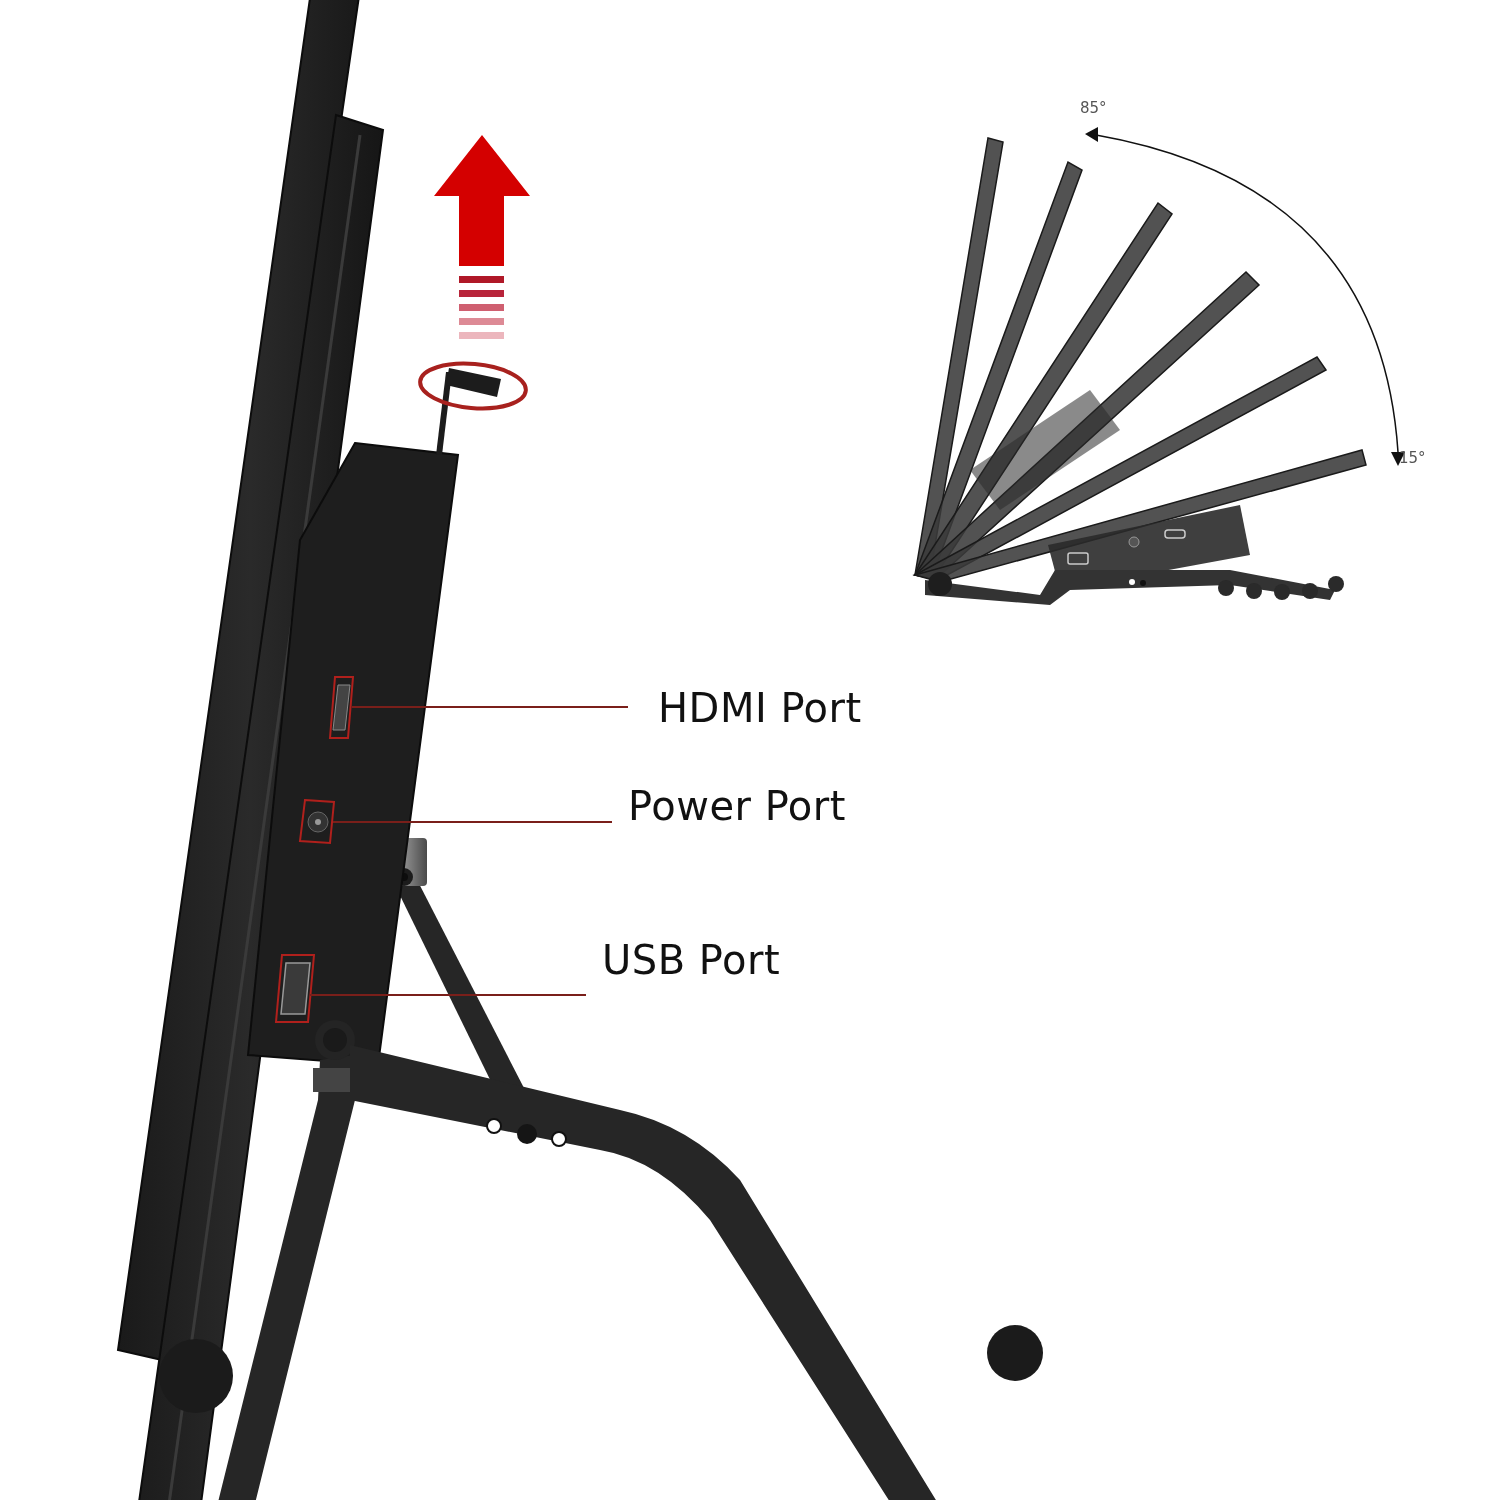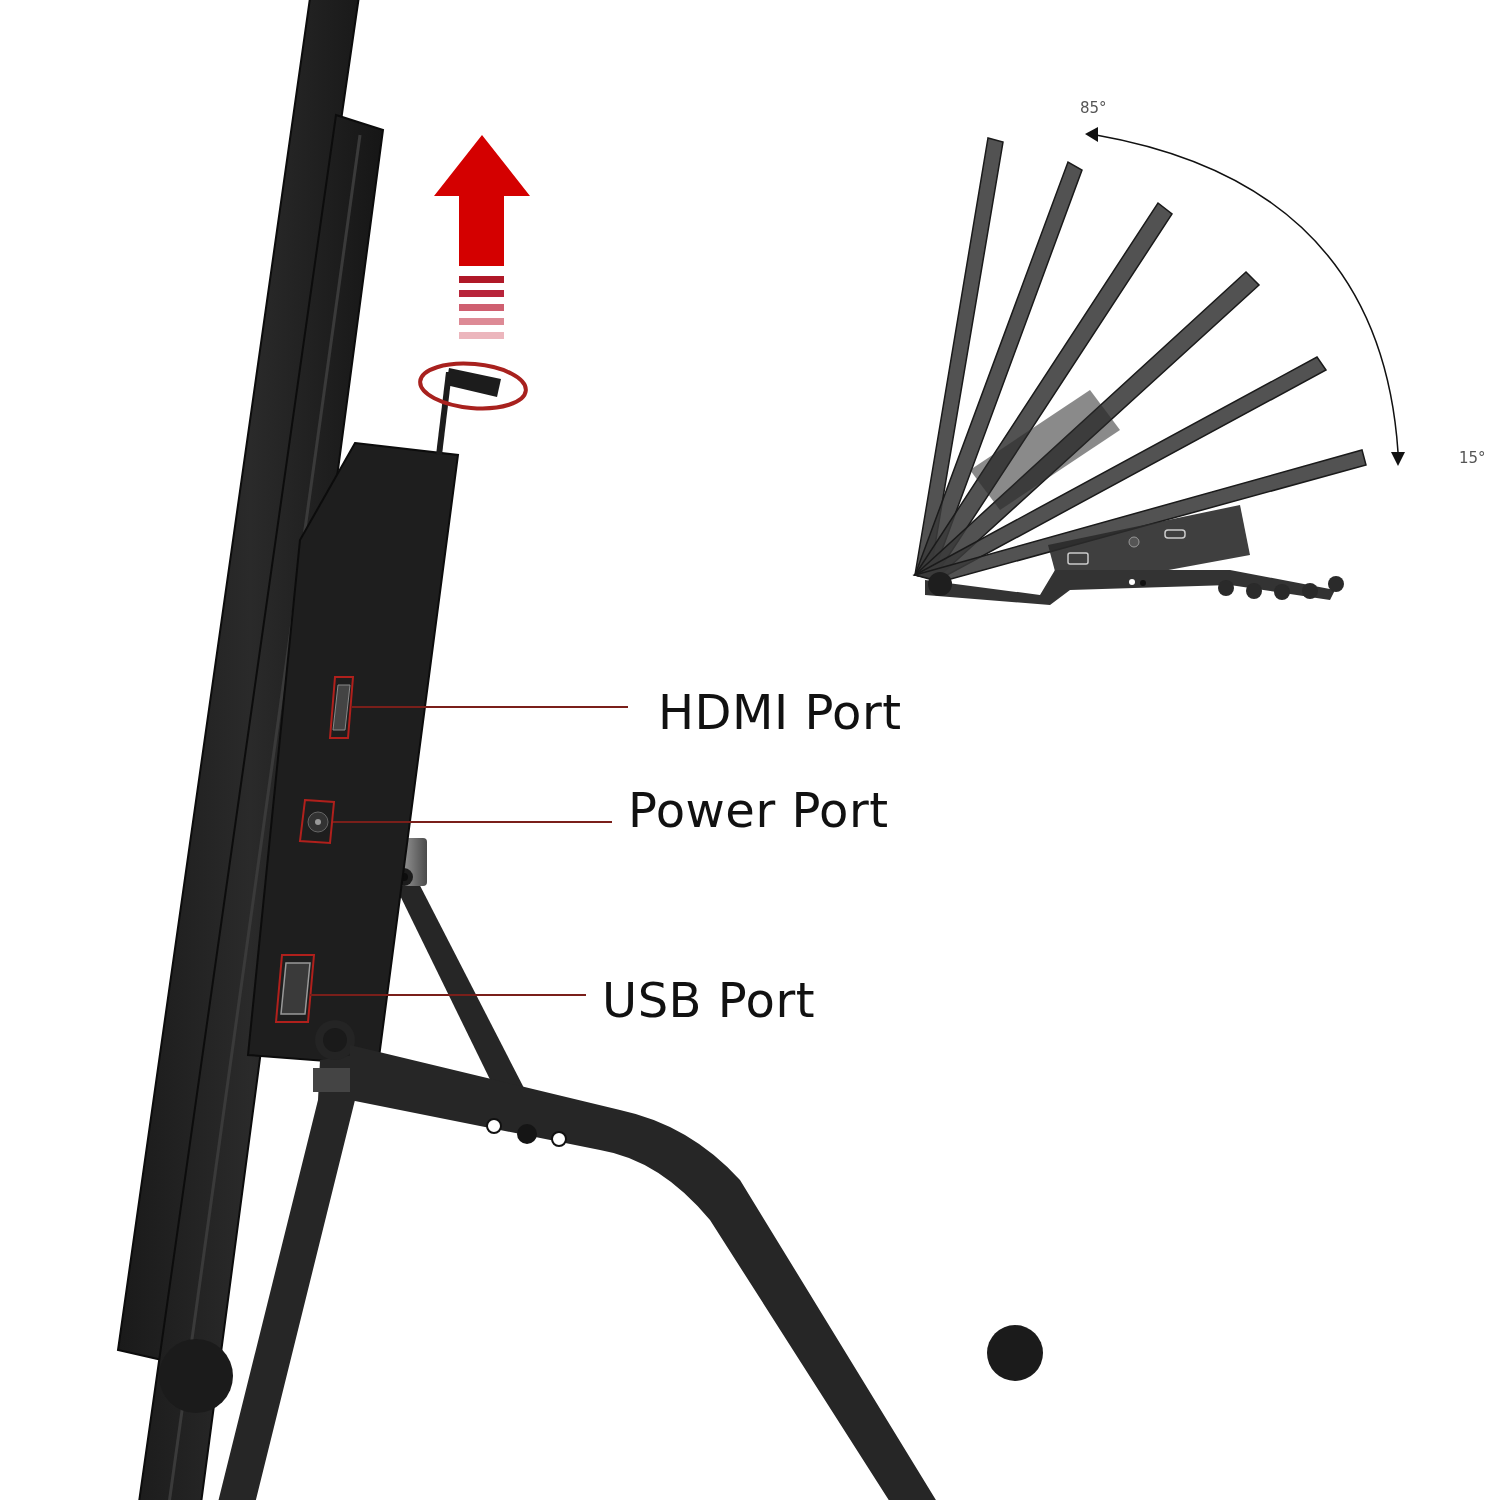--- a/index.html
+++ b/index.html
@@ -1,20 +1,20 @@
 <!DOCTYPE html>
 <html><head>
 <meta charset="utf-8">
 <style>
   html, body { margin: 0; padding: 0; background: #ffffff; }
   body { width: 1500px; height: 1500px; position: relative; overflow: hidden;
          font-family: "Liberation Sans", "DejaVu Sans", sans-serif; }
   .scene { position: absolute; left: 0; top: 0; width: 1500px; height: 1500px; }
   .label { position: absolute; color: #111; font-family: "DejaVu Sans", sans-serif;
-           font-size: 48px; line-height: 1; white-space: nowrap; letter-spacing: 0.5px; }
+           font-size: 40px; line-height: 1; white-space: nowrap; letter-spacing: 0.5px; }
   .angle { position: absolute; color: #555; font-family: "DejaVu Sans", sans-serif;
            font-size: 15px; line-height: 1; }
 </style>
 </head>
 <body>
 
 <svg class="scene" viewBox="0 0 1500 1500" xmlns="http://www.w3.org/2000/svg">
   <defs>
     <linearGradient id="panelGrad" x1="0" x2="1" y1="0" y2="0">
       <stop offset="0" stop-color="#1a1a1a"></stop>
@@ -126,16 +126,16 @@
     <circle cx="1143" cy="583" r="3" fill="#111"></circle>
 
     <path d="M 1096 135 Q 1380 185 1398 452" fill="none" stroke="#111" stroke-width="1.5"></path>
     <polygon points="1085,134 1098,127 1098,142" fill="#111"></polygon>
     <polygon points="1391,452 1405,452 1398,466" fill="#111"></polygon>
   </g>
 </svg>
 
 <div class="label" style="left:658px; top:688px;">HDMI Port</div>
 <div class="label" style="left:628px; top:786px;">Power Port</div>
-<div class="label" style="left:602px; top:976px;">USB Port</div>
+<div class="label" style="left:602px; top:940px;">USB Port</div>
 
 <div class="angle" style="left:1080px; top:101px;">85°</div>
-<div class="angle" style="left:1459px; top:451px;">15°</div>
+<div class="angle" style="left:1399px; top:451px;">15°</div>
 
 </body></html>

